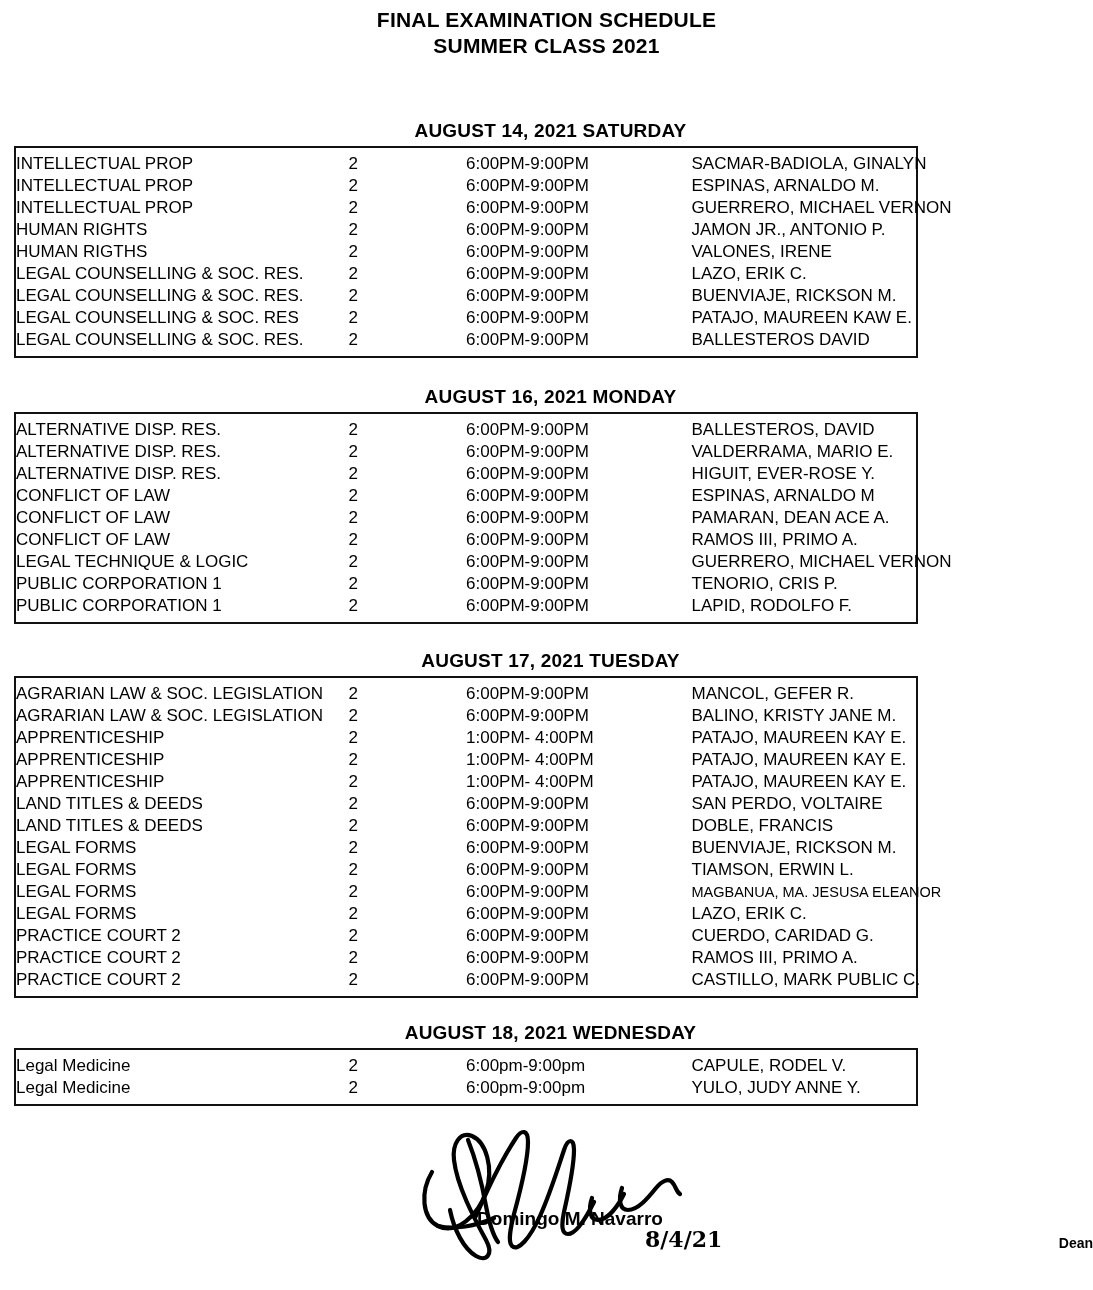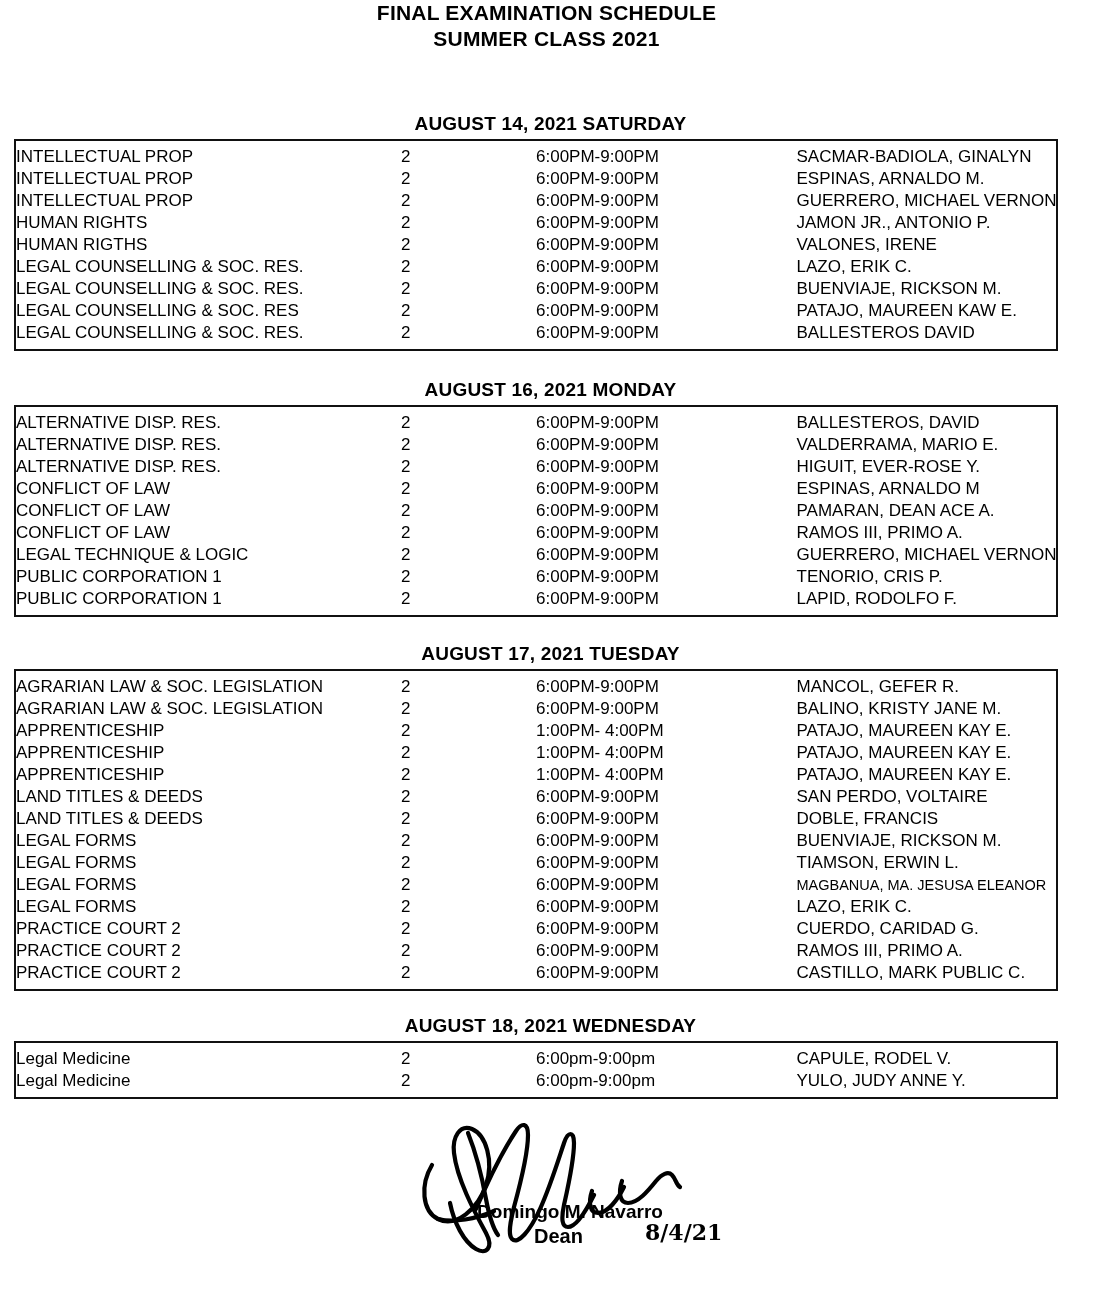--- a/index.html
+++ b/index.html
@@ -19,38 +19,39 @@
     width: 1093px;
     height: 1290px;
     position: relative;
   }
   .doc-title {
     text-align: center;
     font-weight: bold;
     font-size: 21px;
     line-height: 26px;
     letter-spacing: 0.2px;
+    padding-top: 7px;
   }
   .doc-title .line2 { display: block; }
 
   .day-heading {
     text-align: center;
     font-weight: bold;
     font-size: 19px;
     line-height: 22px;
     letter-spacing: 0.2px;
     margin-left: 8px;
   }
   .day-heading.first { margin-top: 61px; }
 
   table.sched {
     border-collapse: collapse;
     border: 2px solid #111111;
     margin: 4px 14px 0 14px;
-    width: 1044px;
+    width: 904px;
     table-layout: fixed;
   }
   table.sched td {
     font-size: 17px;
     line-height: 22px;
     height: 22px;
     padding: 0;
     vertical-align: middle;
     white-space: nowrap;
     overflow: visible;
@@ -92,23 +93,23 @@
     font-weight: bold;
     font-size: 19px;
     line-height: 24px;
     padding-left: 47px;
   }
   .sig-role {
     position: absolute;
     left: 0;
     right: 0;
     top: 109px;
-    text-align: center;
+    text-align: right;
     font-weight: bold;
-    font-size: 20px;
+    font-size: 14px;
     line-height: 24px;
     padding-left: 24px;
   }
   .sig-date {
     position: absolute;
     left: 645px;
     top: 104px;
     font-family: "DejaVu Serif", serif;
     font-size: 22px;
     font-weight: bold;

